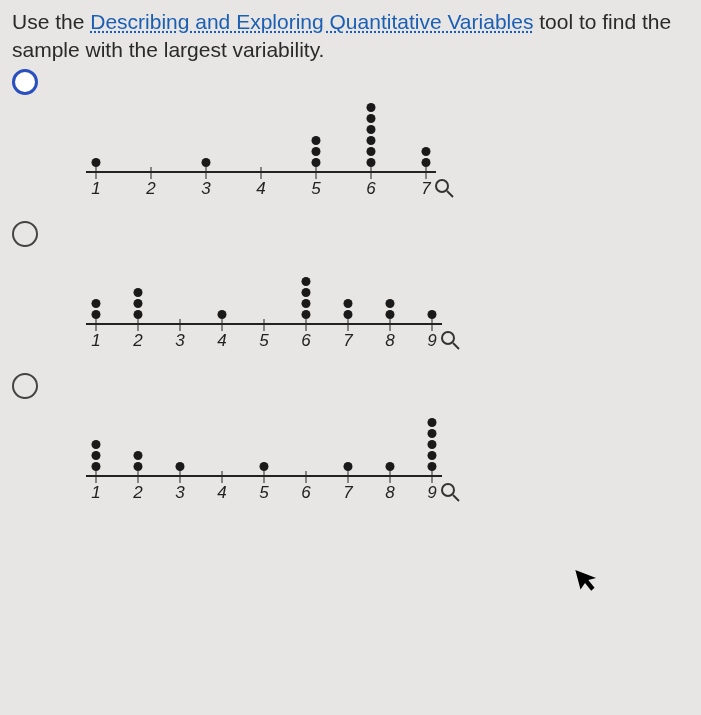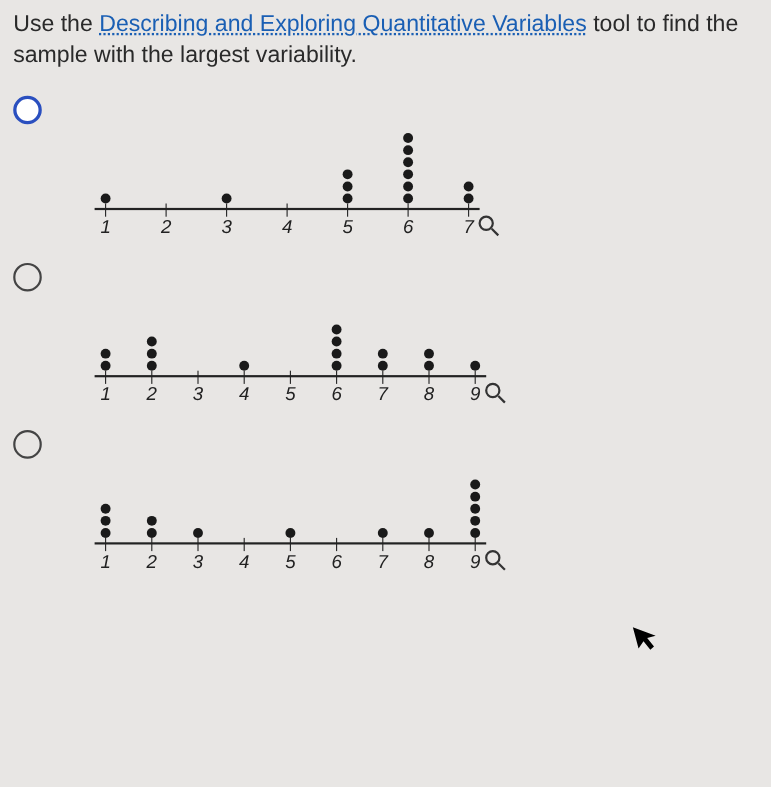--- a/index.html
+++ b/index.html
@@ -9,21 +9,20 @@
     height: 715px;
     background: #e8e6e4;
     font-family: Arial, Helvetica, sans-serif;
     padding: 8px 12px;
     position: relative;
     color: #2a2a2a;
   }
   .prompt {
     font-size: 21px;
     line-height: 1.35;
-    margin-bottom: 18px;
   }
   .prompt a {
     color: #1a5fb4;
     text-decoration: underline;
     text-decoration-style: dotted;
   }
   .option {
     display: flex;
     align-items: flex-start;
     gap: 28px;

